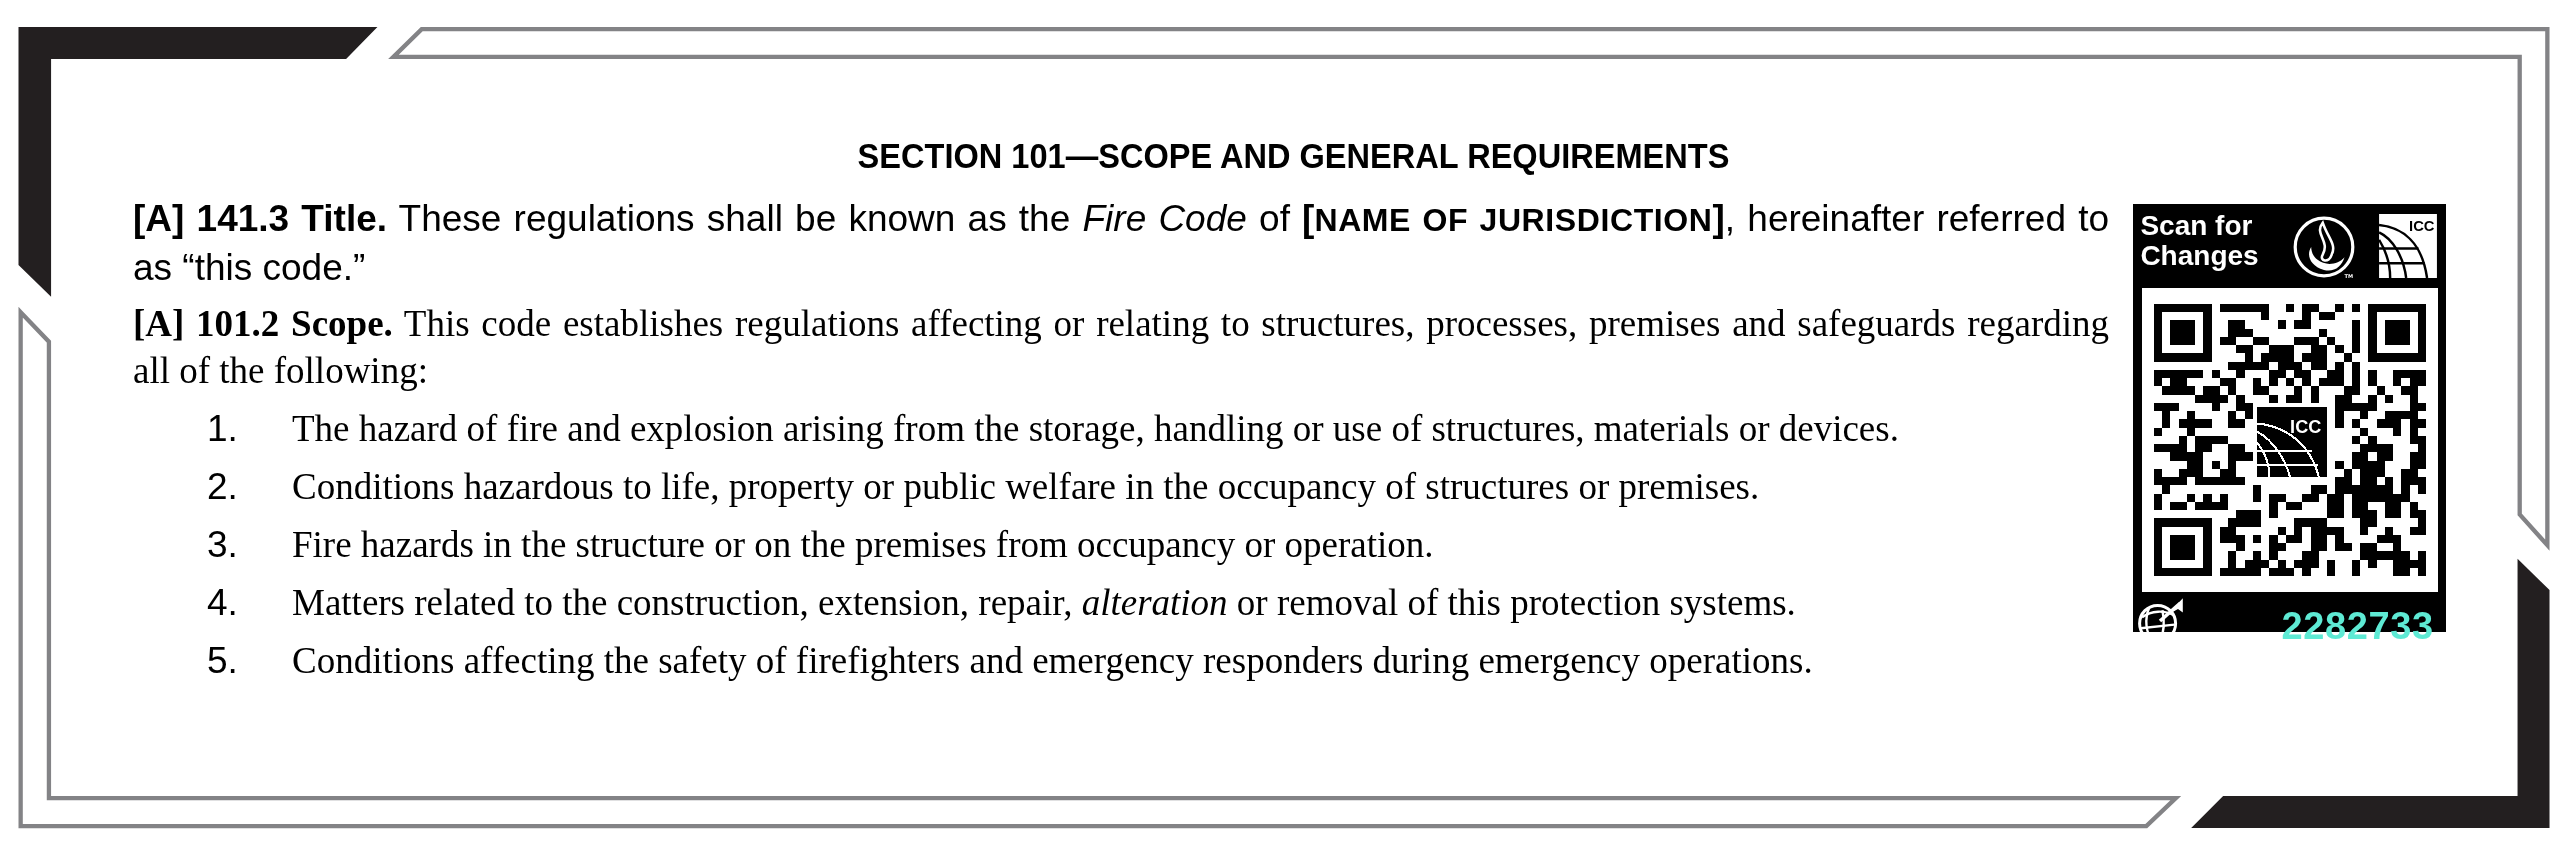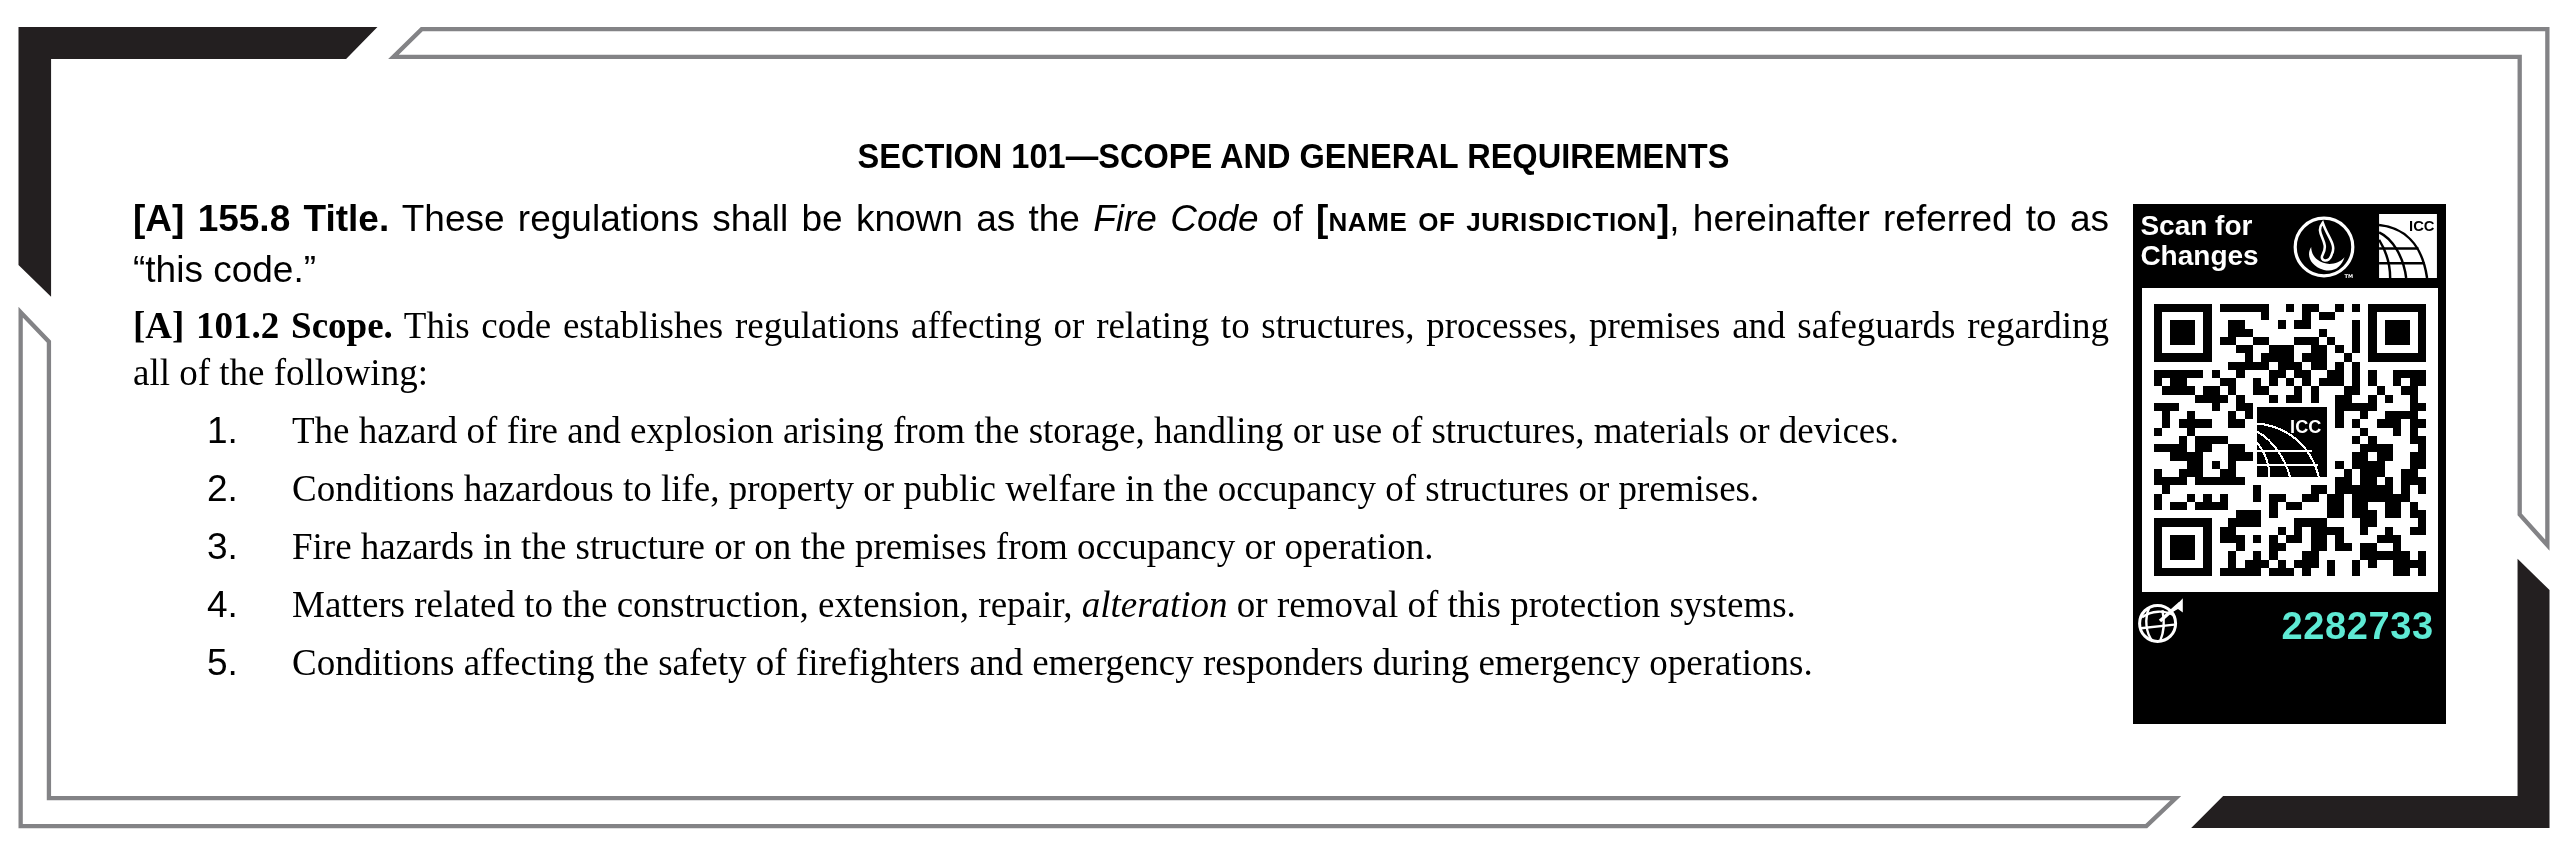--- a/index.html
+++ b/index.html
@@ -9,27 +9,27 @@
 
   .heading { position: absolute; left: 805px; top: 134px; width: 977px; text-align: center;
              font-weight: bold; font-size: 35px; line-height: 43px; letter-spacing: 0px;
              white-space: nowrap; transform: scaleX(0.93); transform-origin: center; }
   .content { position: absolute; left: 133px; top: 195px; width: 1976px; font-size: 37px; line-height: 47px; }
   .para { margin: 0; text-align: justify; text-align-last: left; }
   .para-1 { }
   .para-2 { margin-top: 9px; font-family: Liberation Serif, serif; }
   .b { font-weight: bold; }
   .i { font-style: italic; }
-  .sc { font-size: 26px; font-weight: bold; letter-spacing: 0.6px; }
+  .sc { font-size: 32px; font-weight: bold; letter-spacing: 0.6px; }
   .list { margin: 11px 0 0 0; padding: 0; list-style: none; }
   .li { display: flex; margin-bottom: 11px; }
   .li-num { width: 159px; flex: 0 0 159px; padding-left: 74px; box-sizing: border-box; }
   .li-text { flex: 1; text-align: justify; text-align-last: left; font-family: Liberation Serif, serif; }
 
-  .qr-card { position: absolute; left: 2133px; top: 204px; width: 313px; height: 520px; background: #000; }
+  .qr-card { position: absolute; left: 2133px; top: 204px; width: 313px; height: 428px; background: #000; }
   .qr-title { position: absolute; left: 7.4px; top: 7.4px; color: #fff; font-weight: bold; font-size: 28px; line-height: 29.5px; }
   .fire-logo { position: absolute; left: 159px; top: 11px; width: 64px; height: 64px; }
   .icc-logo { position: absolute; left: 246px; top: 9.8px; width: 58px; height: 64px; }
   .qr-box { position: absolute; left: 8.6px; top: 84px; width: 296px; height: 304px; background: #fff; }
   .qr-svg { position: absolute; left: 12.3px; top: 16px; width: 272px; height: 272px; }
   .globe-icon { position: absolute; left: 2.5px; top: 393px; width: 48px; height: 48px; }
   .qr-id { position: absolute; right: 12.3px; top: 401px; color: #5eead4; font-weight: bold; font-size: 38px; line-height: 43px; letter-spacing: 0.6px; }
 </style>
 </head>
 <body>
@@ -41,21 +41,21 @@
   <polygon fill="none" stroke="#838386" stroke-width="7" points="686,47.5 4144.5,47.5 4144.5,887 4099.5,837 4099.5,92.5 640,92.5"></polygon>
 
   <polygon fill="#231f20" points="4096,909 4148,960 4148,1347 3565,1347 3617,1295 4096,1295"></polygon>
 
   <polygon fill="none" stroke="#838386" stroke-width="7" points="33.5,508 79.5,556 79.5,1298.5 3540,1298.5 3492,1344 33.5,1344"></polygon>
 </svg>
 
 <div class="heading">SECTION 101—SCOPE AND GENERAL REQUIREMENTS</div>
 
 <div class="content">
-  <p class="para para-1"><span class="b">[A] 155.8 Title.</span><span> These regulations shall be known as the </span><span class="i">Fire Code</span><span> of </span><span class="b">[</span><span class="sc">NAME OF JURISDICTION</span><span class="b">]</span><span>, hereinafter referred to as “this code.”</span></p>
+  <p class="para para-1"><span class="b">[A] 141.3 Title.</span><span> These regulations shall be known as the </span><span class="i">Fire Code</span><span> of </span><span class="b">[</span><span class="sc">NAME OF JURISDICTION</span><span class="b">]</span><span>, hereinafter referred to as “this code.”</span></p>
 
   <p class="para para-2"><span class="b">[A] 101.2 Scope.</span><span> This code establishes regulations affecting or relating to structures, processes, premises and safeguards regarding all of the following:</span></p>
 
   <div class="list">
     <div class="li">
       <span class="li-num">1.</span>
       <span class="li-text">The hazard of fire and explosion arising from the storage, handling or use of structures, materials or devices.</span>
     </div>
     <div class="li">
       <span class="li-num">2.</span>

